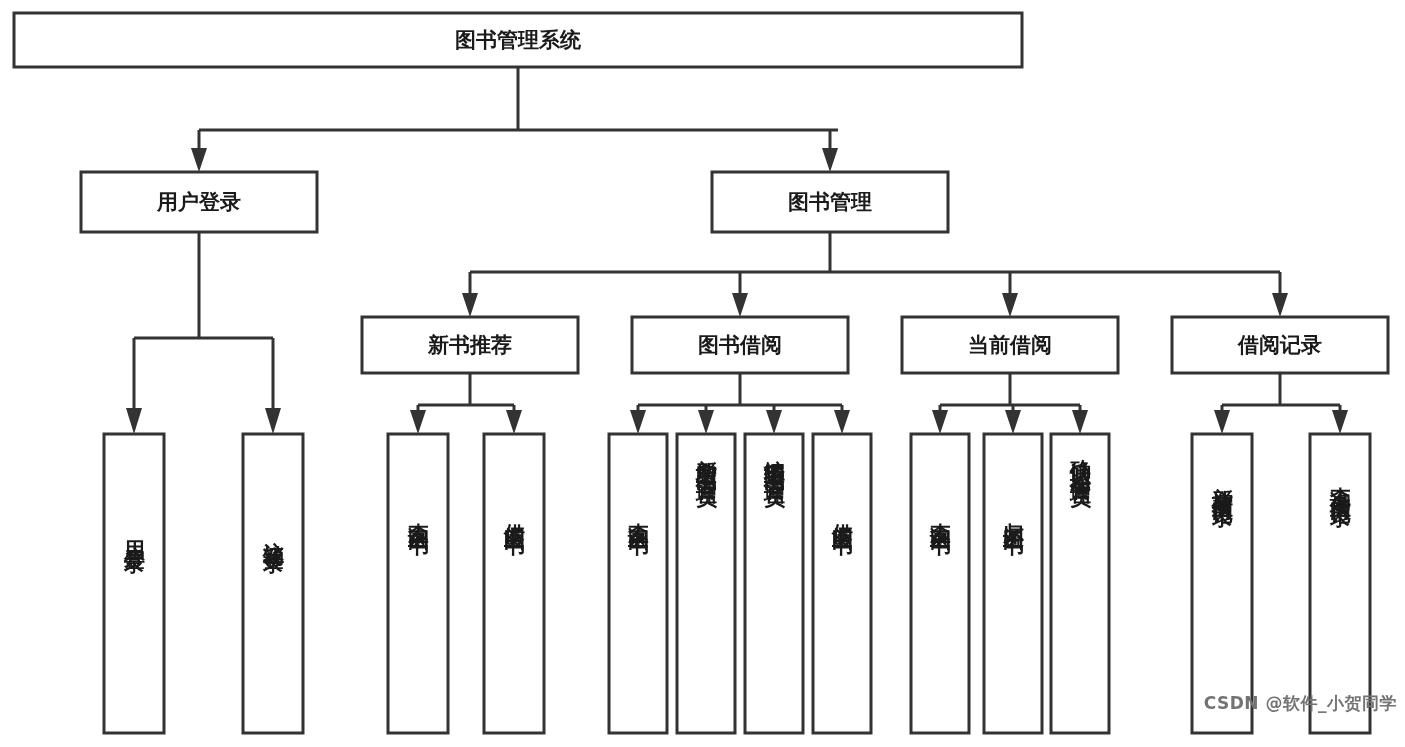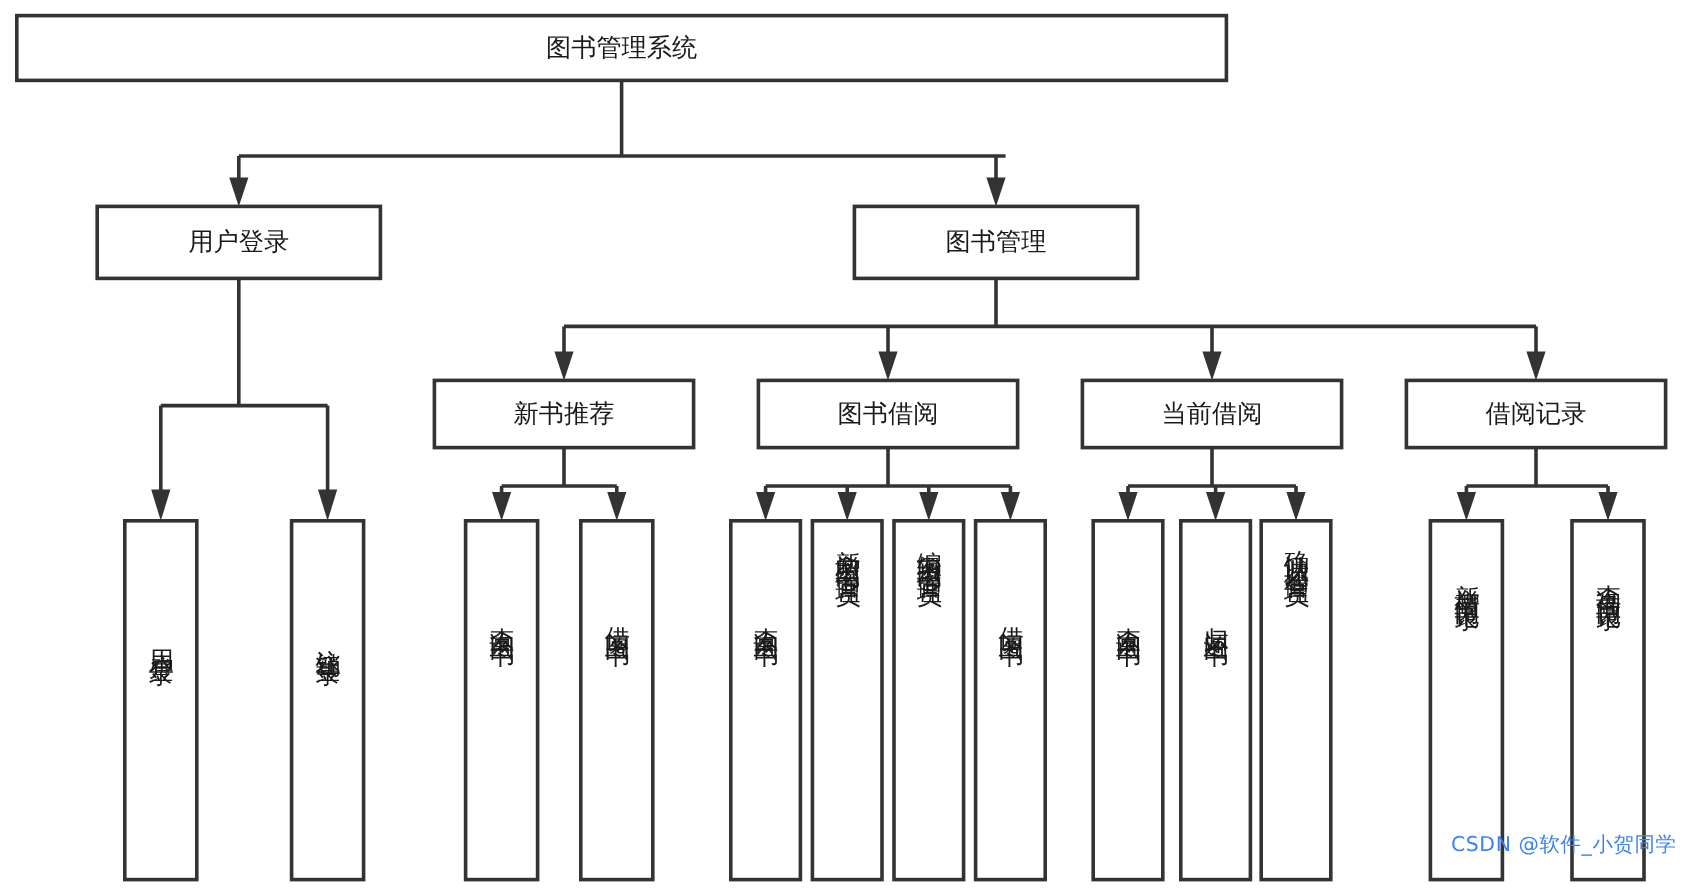--- a/index.html
+++ b/index.html
@@ -14,20 +14,21 @@
     overflow: hidden;
     font-family: "DejaVu Sans", "Liberation Sans", sans-serif;
     position: relative;
   }
   #diagram-root {
     position: absolute;
     left: 0;
     top: 0;
     width: 1405px;
     height: 719px;
+    font-weight: bold;
   }
   svg#tree-svg {
     display: block;
     width: 1405px;
     height: 747px;
   }
   .node-box {
     fill: #ffffff;
     stroke: #333333;
     stroke-width: 3;
@@ -65,21 +66,21 @@
     color: #1a1a1a;
     letter-spacing: 4px;
     white-space: nowrap;
   }
   #watermark {
     position: absolute;
     right: 8px;
     bottom: 4px;
     font-family: "DejaVu Sans", "Liberation Sans", sans-serif;
     font-size: 17px;
-    color: #3b82f6;
+    color: #737373;
     white-space: nowrap;
     letter-spacing: 0.5px;
   }
 </style>
 </head>
 <body>
 
 <div id="diagram-root">
 
   <svg id="tree-svg" viewBox="0 0 1405 747">

